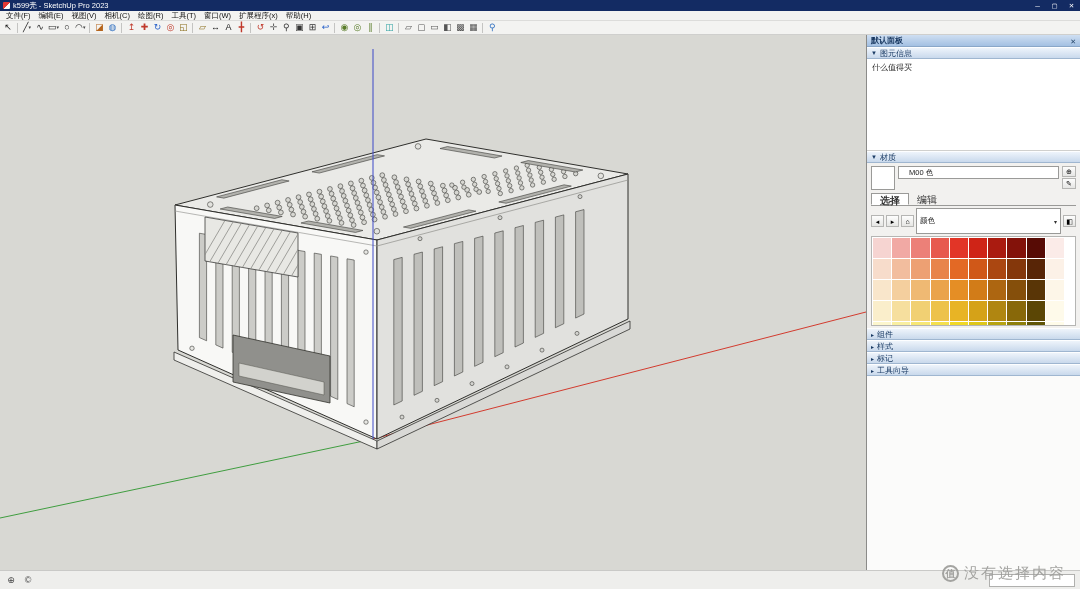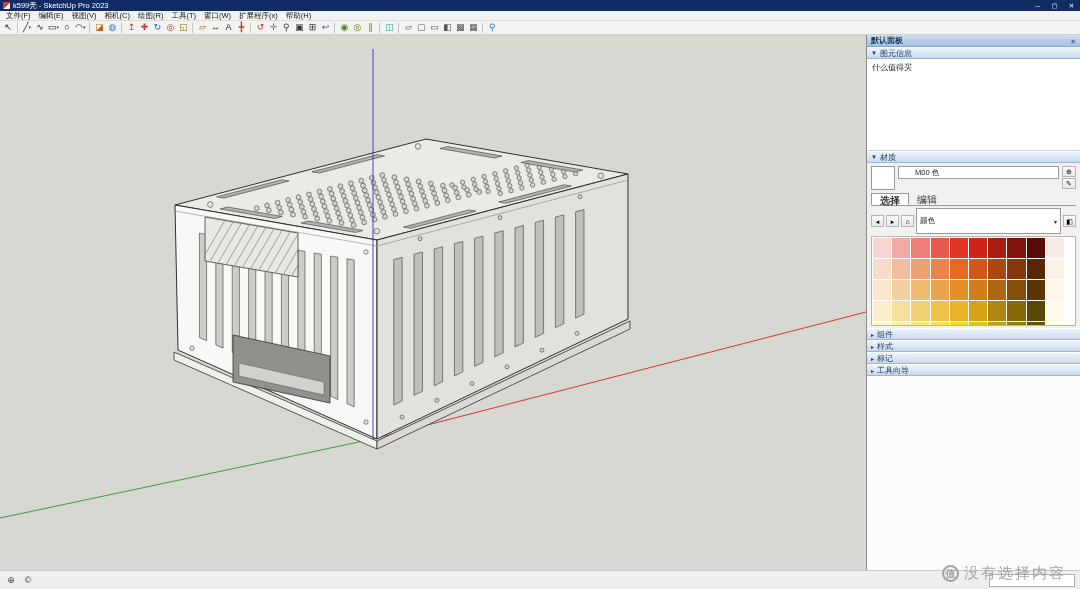--- a/index.html
+++ b/index.html
@@ -26,21 +26,21 @@
   
   .sidebar{width:214px;height:535px;background:#f0efed;border-left:1px solid #8b8b89;display:flex;flex-direction:column;font-size:8px;color:#222}
   .tray-header{height:12px;flex:none;background:linear-gradient(#cfdff2,#a3c0e2);border-bottom:1px solid #8aa7c8;display:flex;align-items:flex-end;padding:0 4px;color:#15355e;font-weight:bold}
   .tray-close{margin-left:auto;font-size:7px;color:#2a4a6e;cursor:default}
   .sec-header{height:12px;flex:none;background:linear-gradient(#eef4fb,#c9d9ec);border-top:1px solid #fdfeff;border-bottom:1px solid #9fb6d0;display:flex;align-items:center;gap:3px;padding:0 4px;color:#1c3d66}
   .sec-arrow{font-size:6px}
   .entity-body{height:92px;flex:none;background:#fff;border-bottom:1px solid #d0d0ce;padding:3px 5px}
   .mat-body{flex:none;background:#f2f1ef;padding:3px 4px 2px}
   .mat-row{display:flex;gap:3px;align-items:flex-start}
   .mat-thumb{width:24px;height:24px;background:#fff;border:1px solid #9a9a98}
-  .mat-name{flex:1;height:13px;background:#fff;border:1px solid #9a9a98;font-size:7.5px;line-height:11px;padding:0 16px;overflow:hidden}
+  .mat-name{flex:1;height:13px;background:#fff;border:1px solid #9a9a98;font-size:7.5px;line-height:11px;padding:0 10px;overflow:hidden}
   .mat-btns{display:flex;flex-direction:column;gap:1px}
   .mat-btn{width:14px;height:11px;font-size:7px;line-height:1;border:1px solid #b5b5b3;background:linear-gradient(#fdfdfd,#e6e6e4);cursor:default}
   .tabs{display:flex;margin-top:3px;height:13px;border-bottom:1px solid #9a9a98}
   .tab{padding:0 8px;line-height:13px;font-size:10px;color:#333;cursor:default}
   .tab.active{background:#fff;border:1px solid #9a9a98;border-bottom:1px solid #fff;font-weight:bold}
   .nav-row{display:flex;align-items:center;gap:2px;padding:2px 0}
   .nav-btn{width:13px;height:12px;font-size:7px;line-height:1;border:1px solid #b5b5b3;background:linear-gradient(#fdfdfd,#e6e6e4);cursor:default}
   .collection-dd{flex:1;height:12px;border:1px solid #9a9a98;background:#fff;display:flex;align-items:center;font-size:7.5px;padding:12px 3px;cursor:default}
   .dd-caret{margin-left:auto;font-size:6px;color:#333}
   .color-grid{background:#fff;border:1px solid #b5b5b3;height:90px;overflow:hidden;display:flex;flex-wrap:wrap;gap:1px;padding:1px;align-content:flex-start}

